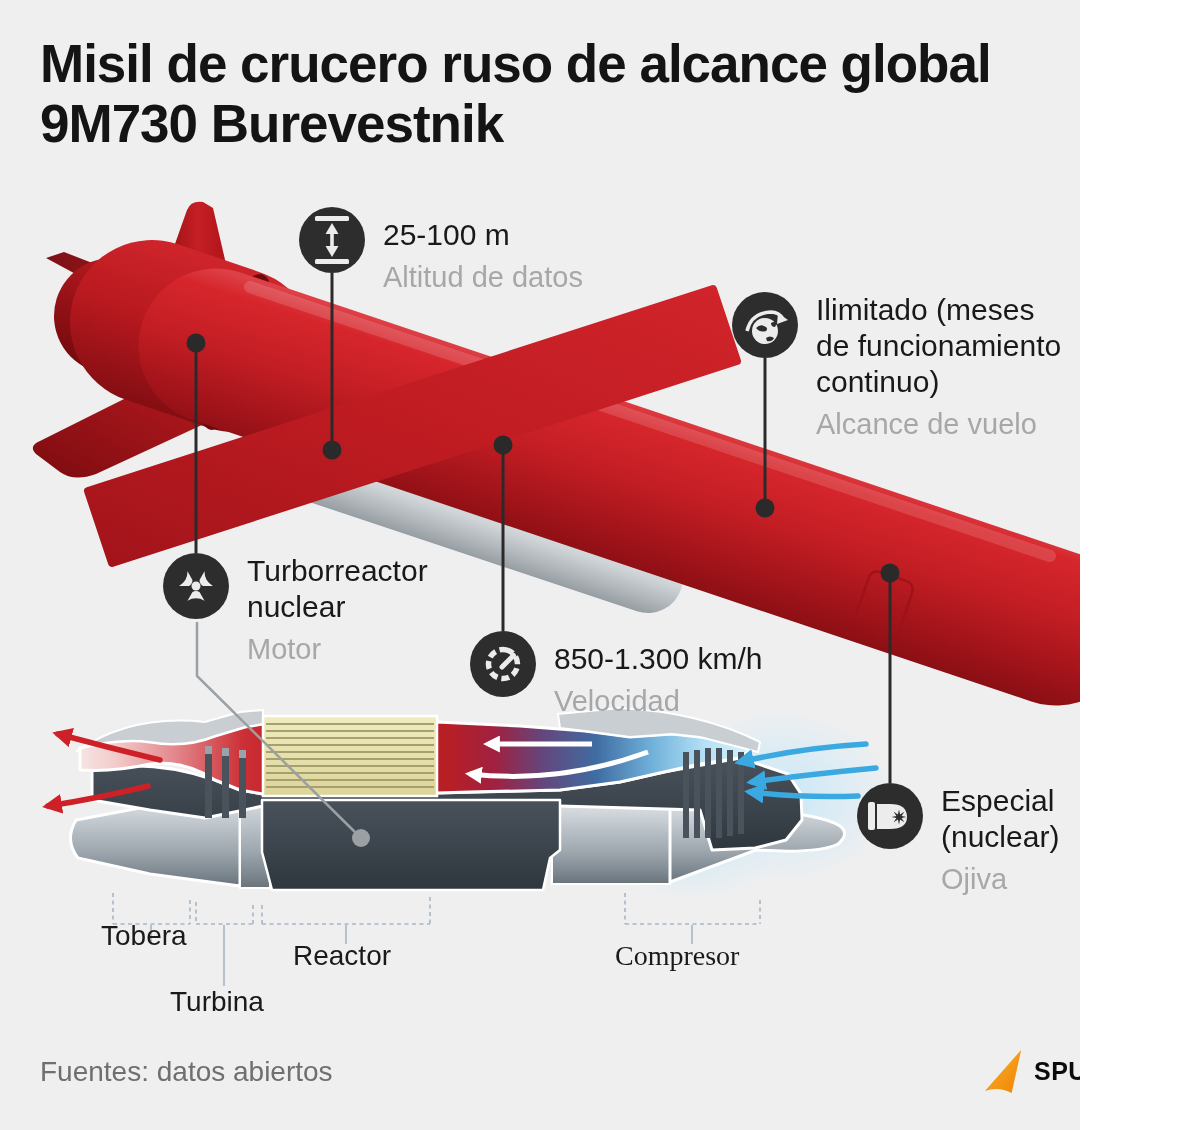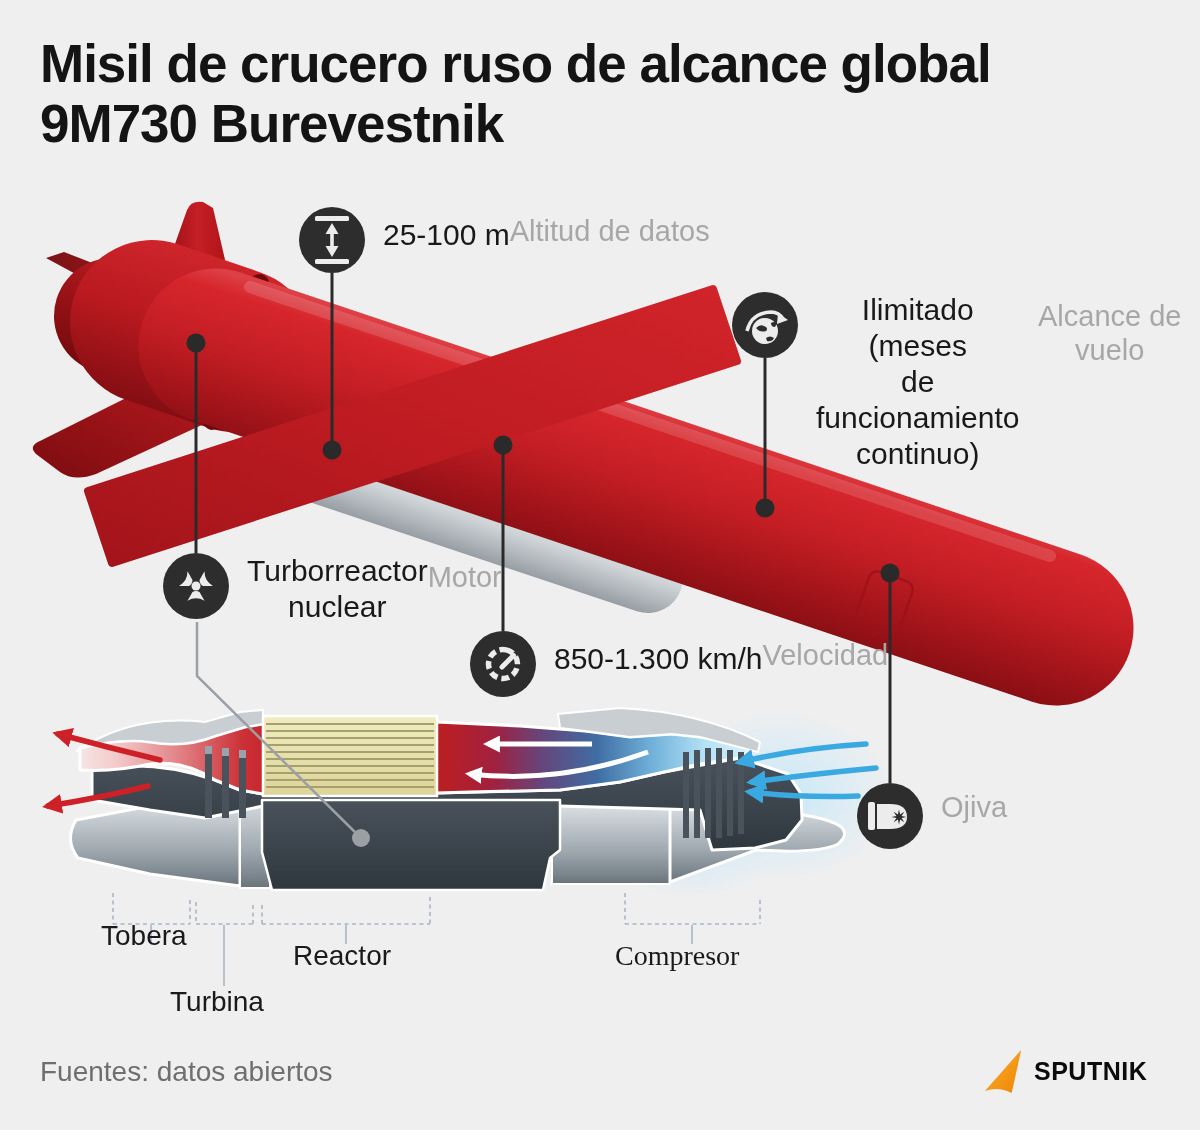--- a/index.html
+++ b/index.html
@@ -1,23 +1,23 @@
 <!DOCTYPE html>
 <html><head>
 <meta charset="utf-8">
 <style>
   * { margin:0; padding:0; box-sizing:border-box; }
   html,body { font-family:"Liberation Sans", sans-serif; }
-  .stage{ position:relative; width:1200px; height:1130px; background:#efeff0; overflow:hidden; }
+  .stage{ position:relative; width:1080px; height:1130px; background:#efeff0; overflow:hidden; }
   .scene{ position:absolute; left:0; top:0; width:1200px; height:1130px; }
   .title{ position:absolute; left:40px; top:34px; width:980px;
           font-size:53px; line-height:1.14; font-weight:800; letter-spacing:-1px; color:#141414; }
   .callout{ position:absolute; display:flex; gap:18px; }
   .callout .icn{ flex:0 0 66px; width:66px; height:66px; }
-  .callout .txt{ display:flex; flex-direction:row;text-align:center; }
+  .callout .txt{ display:flex; flex-direction:column; }
   .callout .val{ font-size:30px; line-height:36px; color:#191919; font-weight:500; white-space:pre-line; }
   .callout .lab{ font-size:29px; line-height:34px; color:#a7a7a7; margin-top:7px; }
   .pad10 .val{ padding-top:10px; }
   .part-label{ position:absolute; font-size:28px; color:#1a1a1a; }
   .sources{ position:absolute; left:40px; top:1056px; font-size:28px; color:#6f6f6f; }
   .brand{ position:absolute; left:982px; top:1046px; display:flex; align-items:center; height:50px; }
   .brand .flag{ width:44px; height:48px; }
   .brand .word{ font-size:25px; font-weight:800; letter-spacing:.5px; color:#0c0c0c; margin-left:8px; }
 </style>
 </head>
@@ -275,20 +275,21 @@
   <div class="callout" style="left:857px; top:783px;">
     <svg class="icn" viewBox="-33 -33 66 66">
       <circle r="33" fill="#2d2d2d"></circle>
       <g fill="#ececec">
         <rect x="-22" y="-14" width="7" height="28" rx="2"></rect>
         <path d="M -13 -12 L 0 -12 Q 17 -12 17 1 Q 17 13 0 13 L -13 13 Z"></path>
       </g>
       <polygon fill="#2d2d2d" points="16.5,1 11.6,2.1 14.3,6.3 10.1,3.6 9,8.5 7.9,3.6 3.7,6.3 6.4,2.1 1.5,1 6.4,-0.1 3.7,-4.3 7.9,-1.6 9,-6.5 10.1,-1.6 14.3,-4.3 11.6,-0.1"></polygon>
     </svg>
     <div class="txt">
+      <div class="val">Especial<br>(nuclear)</div>
       <div class="lab">Ojiva</div>
     </div>
   </div>
 
   <div class="part-label" style="left:101px; top:920px;">Tobera</div>
   <div class="part-label" style="left:170px; top:986px;">Turbina</div>
   <div class="part-label" style="left:293px; top:940px;">Reactor</div>
   <div class="part-label" style="left:615px; top:940px;font-family:Liberation Serif, serif;">Compresor</div>
 
   <div class="sources">Fuentes: datos abiertos</div>

